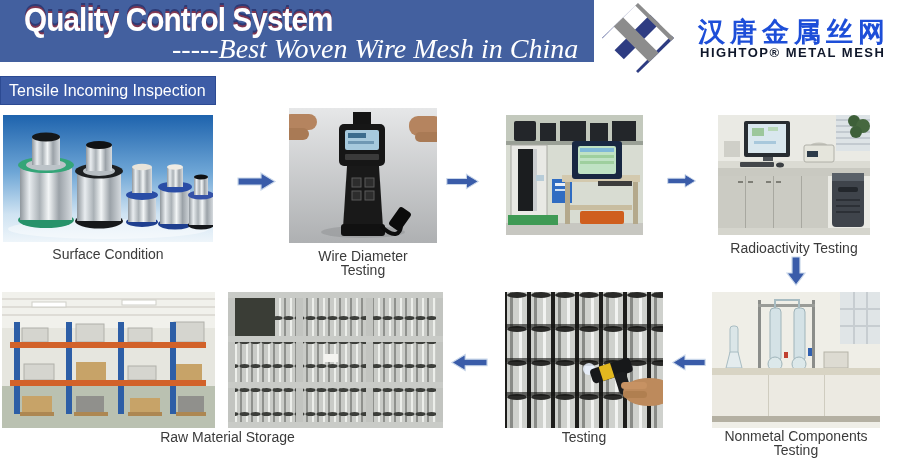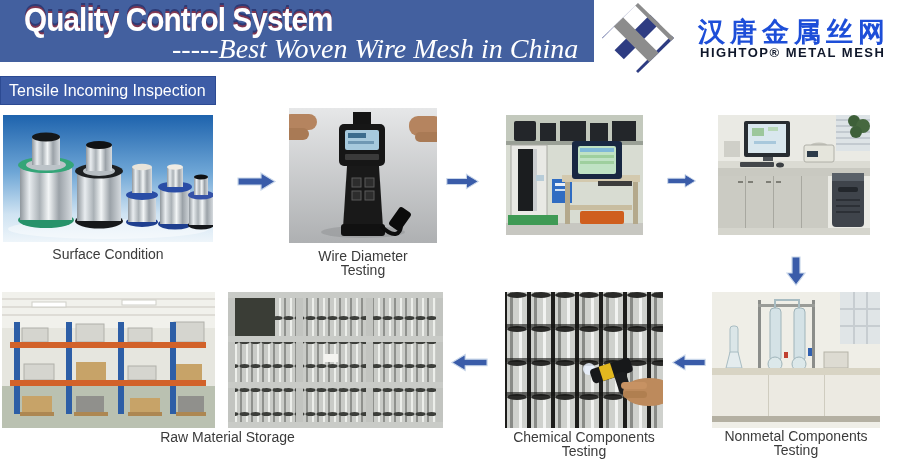--- a/index.html
+++ b/index.html
@@ -406,25 +406,27 @@
       </svg>
   </div>
 
   <div class="cap" style="left:3px;top:247px;width:210px">
     <div>Surface Condition</div>
   </div>
   <div class="cap" style="left:289px;top:249px;width:148px">
     <div>Wire Diameter</div>
     <div>Testing</div>
   </div>
+  <div class="cap" style="left:718px;top:241px;width:152px">
+    <div>Radioactivity Testing</div>
+  </div>
   <div class="cap" style="left:110px;top:430px;width:235px">
     <div>Raw Material Storage</div>
   </div>
   <div class="cap" style="left:505px;top:430px;width:158px">
-    <div>Chemical Components</div>
     <div>Testing</div>
   </div>
   <div class="cap" style="left:712px;top:429px;width:168px">
     <div>Nonmetal Components</div>
     <div>Testing</div>
   </div>
 
 </div>
 
 </body></html>

